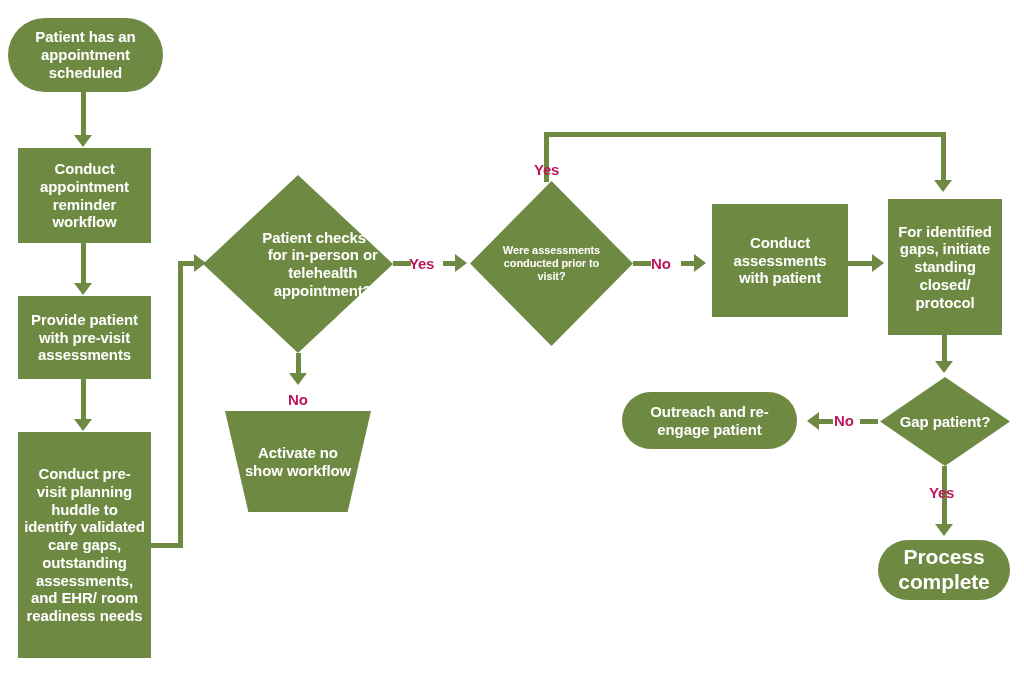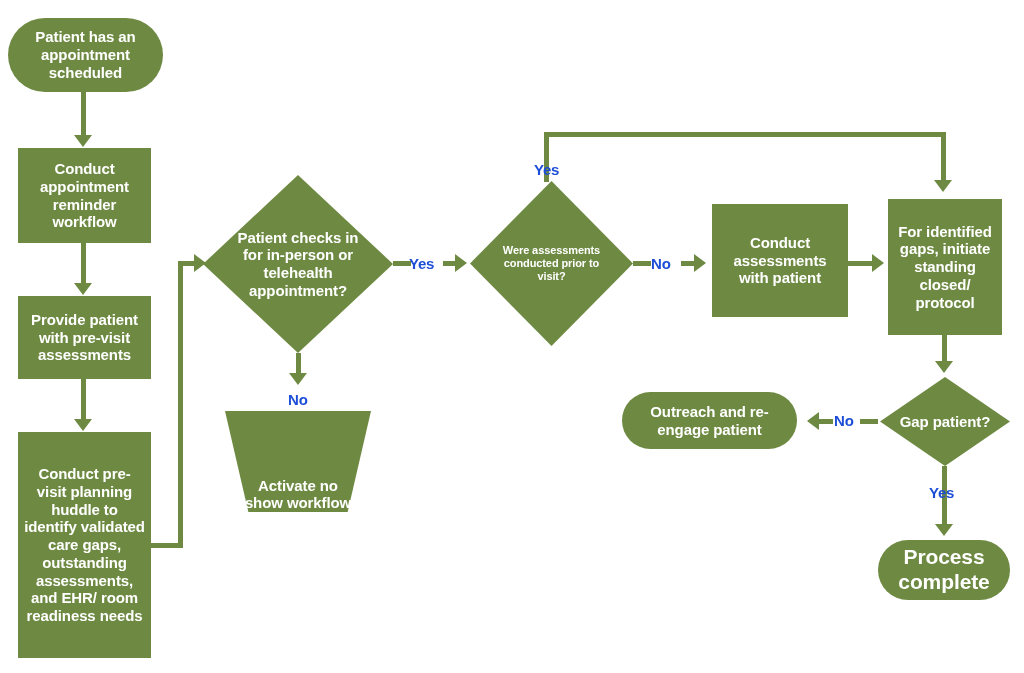--- a/index.html
+++ b/index.html
@@ -86,21 +86,21 @@
     border-bottom: 9px solid transparent;
     border-left: 12px solid #6e8a42;
   }
   .arrow-left {
     border-top: 9px solid transparent;
     border-bottom: 9px solid transparent;
     border-right: 12px solid #6e8a42;
   }
   .edge-label {
     position: absolute;
-    color: #1d4ed8;
+    color: #be185d;
     font-weight: bold;
     font-size: 15px;
     letter-spacing: -0.2px;
     white-space: nowrap;
   }
 </style>
 </head>
 <body>
 
 <div id="canvas">
@@ -114,26 +114,26 @@
   </div>
 
   <div class="node rect" style="left:18px; top:296px; width:133px; height:83px; font-size:15px;align-items:center;">
     <span>Provide patient with pre-visit assessments</span>
   </div>
 
   <div class="node rect" style="left:18px; top:432px; width:133px; height:226px; font-size:15px;">
     <span>Conduct pre-visit planning huddle to identify validated care gaps, outstanding assessments, and EHR/ room readiness needs</span>
   </div>
 
-  <div class="node diamond-wrap" style="left:203px; top:175px; width:190px; height:178px;">
+  <div class="node diamond-wrap" style="left:203px; top:175px; width:190px; height:178px;justify-content:flex-end;">
     <div class="diamond-shape"></div>
     <div class="diamond-label" style="font-size:15px;">Patient checks in for in-person or telehealth appointment?</div>
   </div>
 
-  <div class="node diamond-wrap" style="left:225px; top:411px; width:146px; height:101px;align-items:flex-end;">
+  <div class="node diamond-wrap" style="left:225px; top:411px; width:146px; height:101px;">
     <div class="trapezoid-shape"></div>
     <div class="trapezoid-label" style="font-size:15px;">Activate no show workflow</div>
   </div>
 
   <div class="node diamond-wrap" style="left:470px; top:181px; width:163px; height:165px;">
     <div class="diamond-shape"></div>
     <div class="diamond-label" style="font-size:11px;">Were assessments conducted prior to visit?</div>
   </div>
 
   <div class="node rect" style="left:712px; top:204px; width:136px; height:113px; font-size:15px;justify-content:center;">

